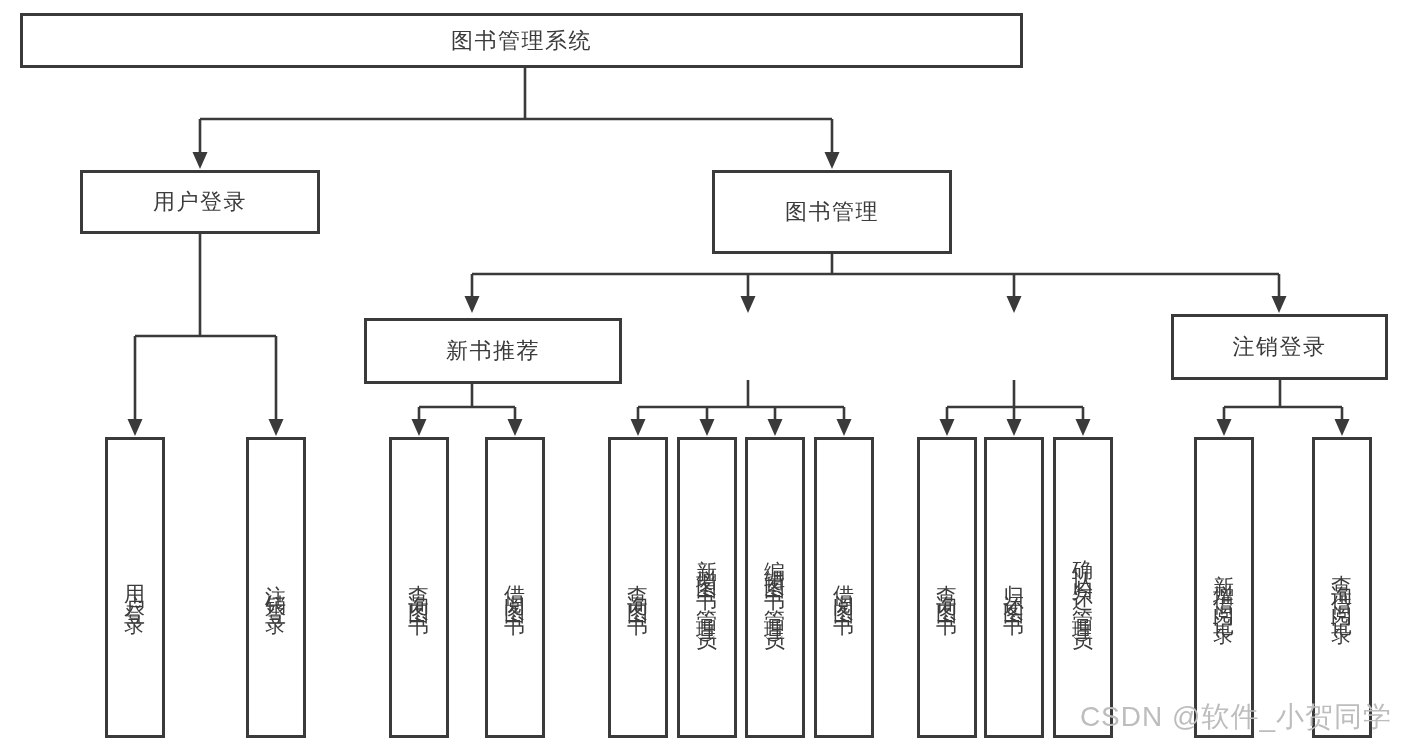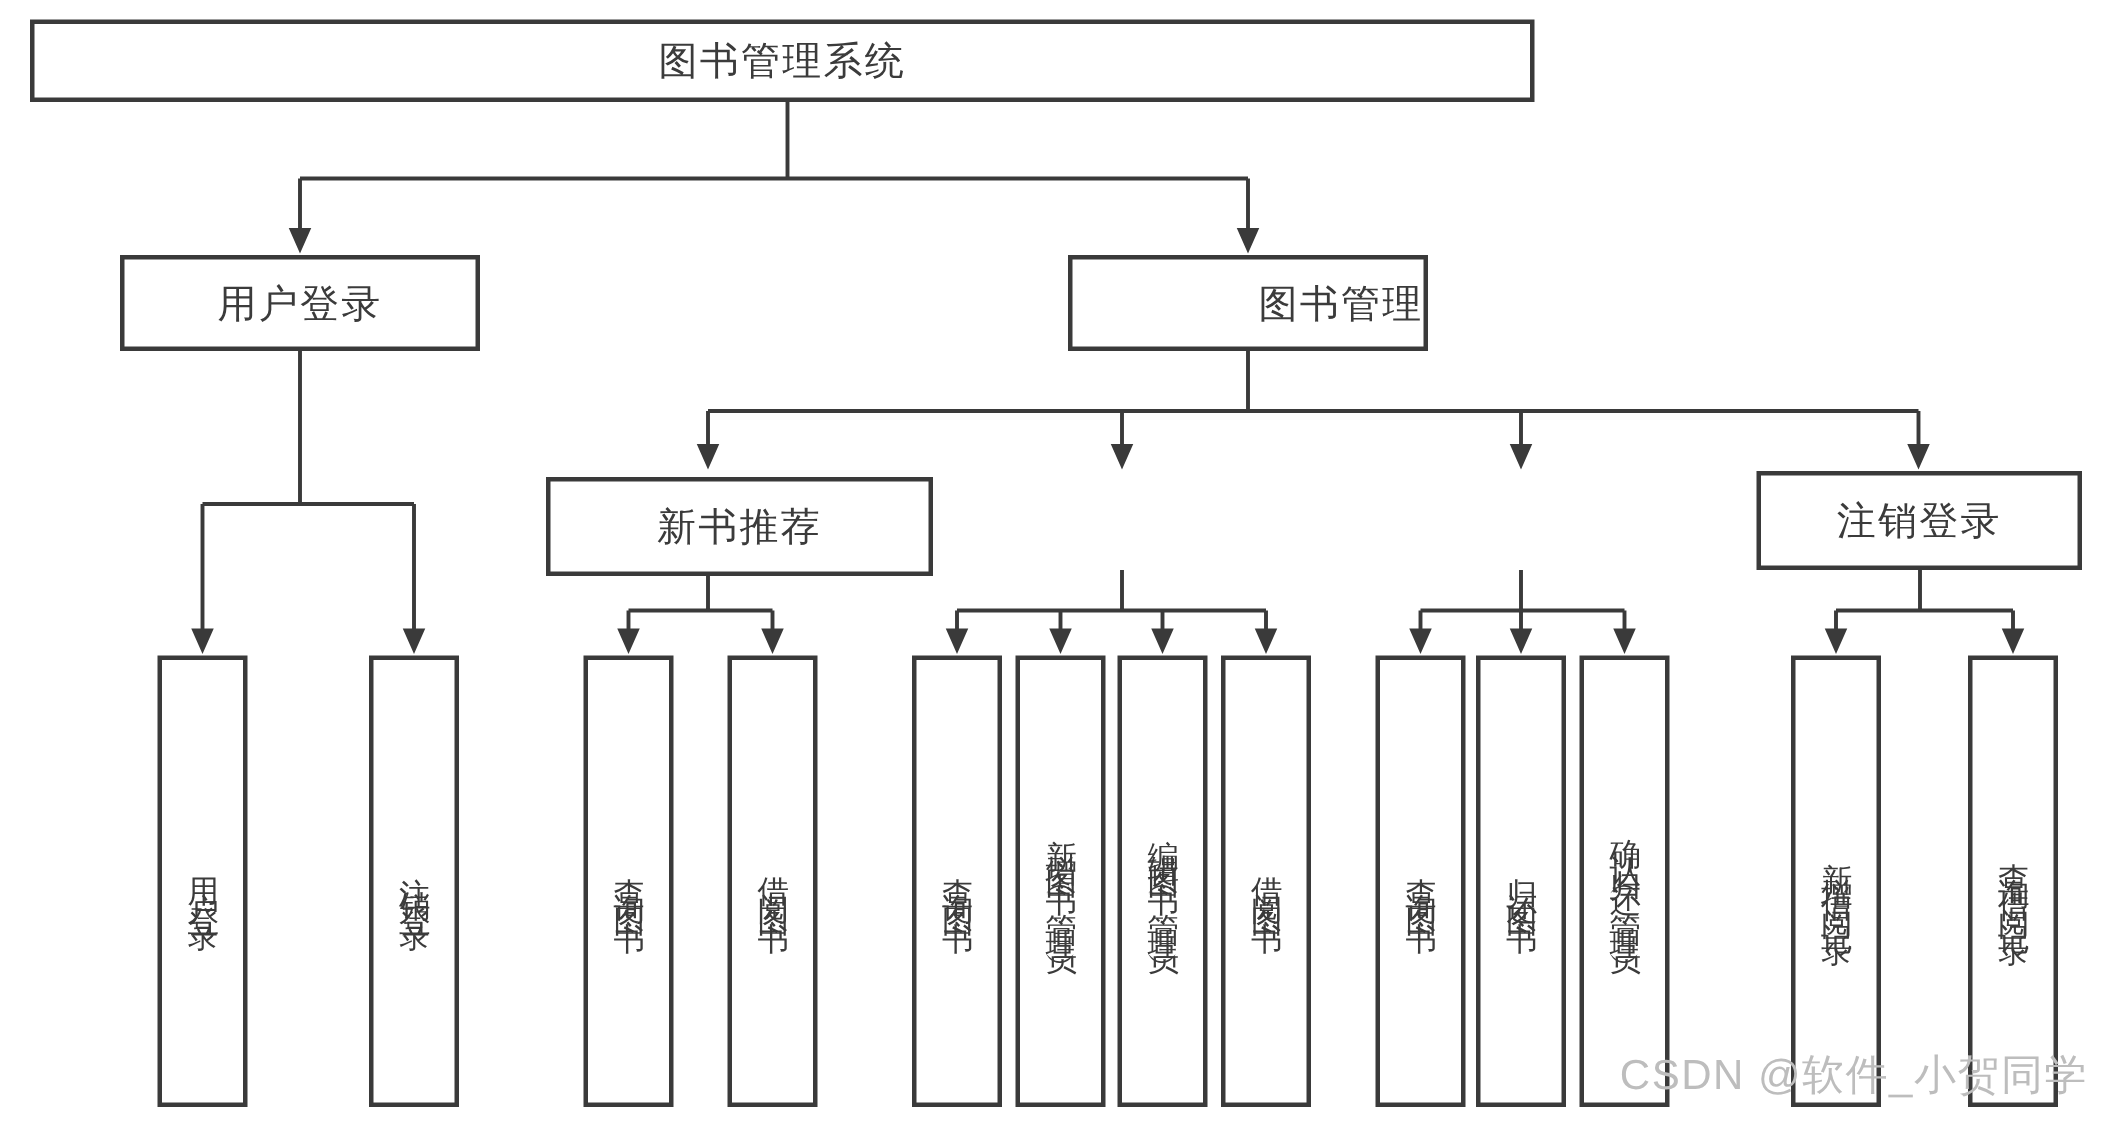--- a/index.html
+++ b/index.html
@@ -35,21 +35,21 @@
     position: absolute;
     box-sizing: border-box;
     background: #ffffff;
     border: 3px solid var(--line, #3a3a3a);
     display: flex;
     align-items: center;
     justify-content: center;
     color: var(--text, #3b3b3b);
   }
   .hbox .lbl {
-    font-size: 26px;
+    font-size: 22px;
     letter-spacing: 1.5px;
     white-space: nowrap;
   }
   .vbox .vlbl {
     writing-mode: vertical-rl;
     text-orientation: mixed;
     font-size: 21px;
     line-height: 1;
     letter-spacing: 10px;
     white-space: nowrap;
@@ -99,21 +99,21 @@
              M1334.5,419 L1349.5,419 L1342,436 Z"></path>
   </svg>
 
   <div class="box hbox" style="left:20px; top:13px; width:1003px; height:55px;">
     <span class="lbl">图书管理系统</span>
   </div>
 
   <div class="box hbox" style="left:80px; top:170px; width:240px; height:64px;">
     <span class="lbl">用户登录</span>
   </div>
-  <div class="box hbox" style="left:712px; top:170px; width:240px; height:64px;justify-content:flex-end;">
+  <div class="box hbox" style="left:712px; top:170px; width:240px; height:84px;">
     <span class="lbl">图书管理</span>
   </div>
 
   <div class="box hbox" style="left:364px; top:318px; width:258px; height:66px;">
     <span class="lbl">新书推荐</span>
   </div>
   <div class="box hbox" style="left:1171px; top:314px; width:217px; height:66px;">
     <span class="lbl">注销登录</span>
   </div>
 

